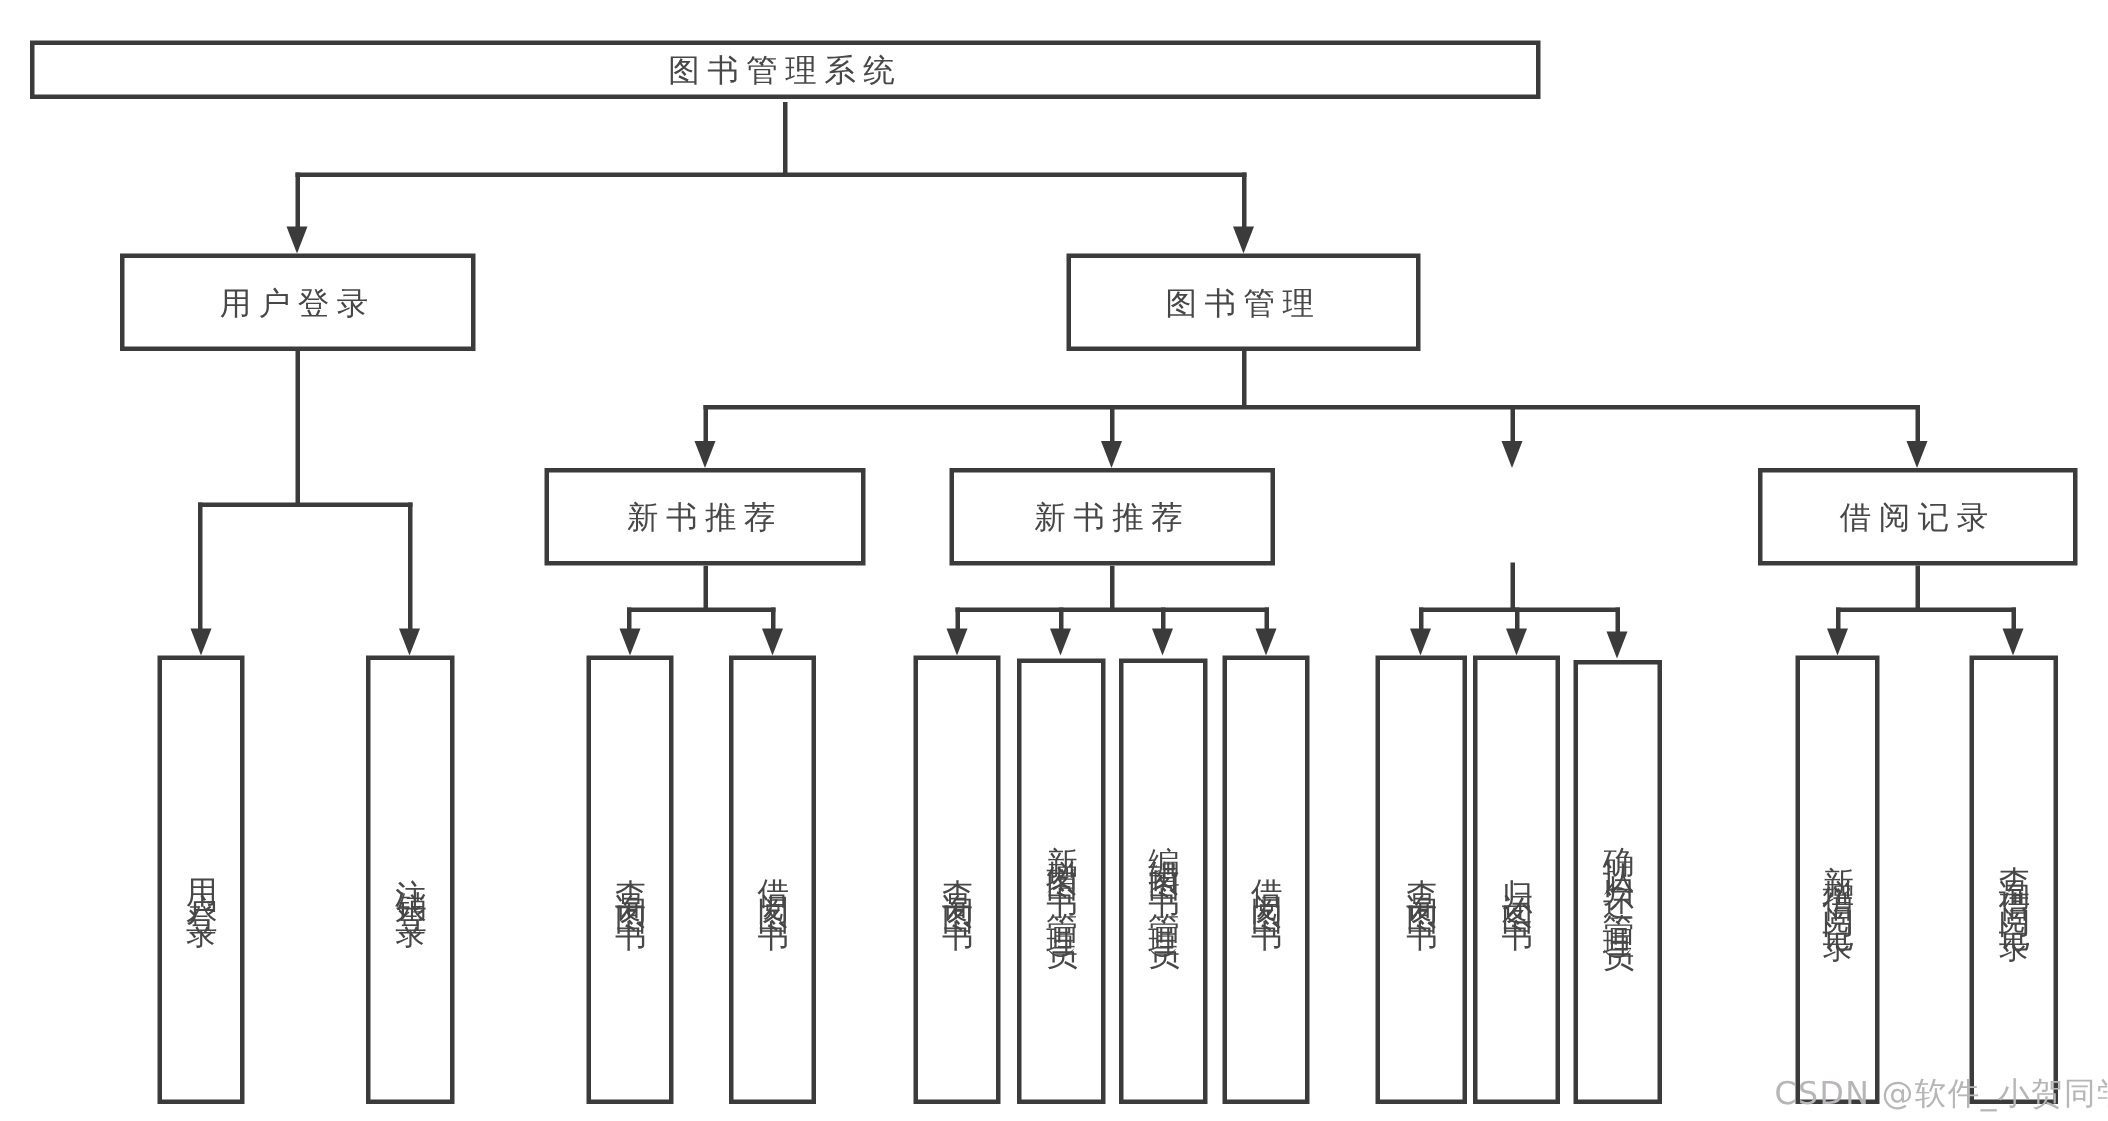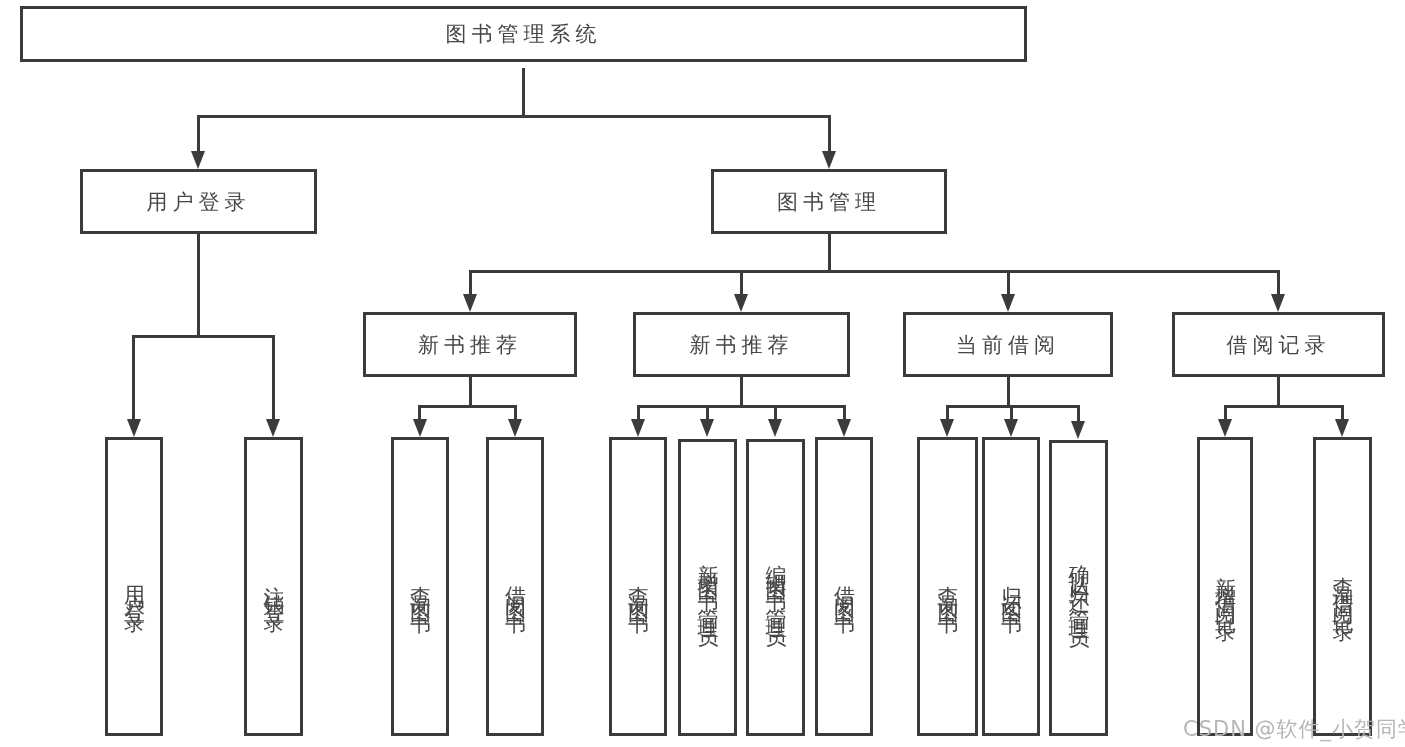--- a/index.html
+++ b/index.html
@@ -32,43 +32,40 @@
   .watermark{
     position:absolute;left:1183px;top:715px;z-index:5;
     font-size:21px;color:#b7b5b7;letter-spacing:1px;white-space:nowrap;
   }
 </style>
 </head>
 <body>
 
 <div id="canvas">
 
-  <div class="box" style="left:20px;top:6px;width:1007px;height:56px;">
+  <div class="box" style="left:20px;top:27px;width:1007px;height:39px;">
     <span>图书管理系统</span>
   </div>
 
   <div class="box" style="left:80px;top:169px;width:237px;height:65px;">
     <span>用户登录</span>
   </div>
 
   <div class="box" style="left:363px;top:312px;width:214px;height:65px;">
     <span>新书推荐</span>
   </div>
 
   <div class="box" style="left:711px;top:169px;width:236px;height:65px;">
     <span>图书管理</span>
   </div>
 
   <div class="box" style="left:633px;top:312px;width:217px;height:65px;">
     <span>新书推荐</span>
   </div>
 
-  <div class="box" style="left:903px;top:312px;width:210px;height:65px;">
-    <span>当前借阅</span>
-  </div>
 
   <div class="box" style="left:1172px;top:312px;width:213px;height:65px;">
     <span>借阅记录</span>
   </div>
 
   <div class="box vbox" style="left:105px;top:437px;width:58px;height:299px;">
     <span class="vtext">用户登录</span>
   </div>
 
   <div class="box vbox" style="left:244px;top:437px;width:59px;height:299px;">

